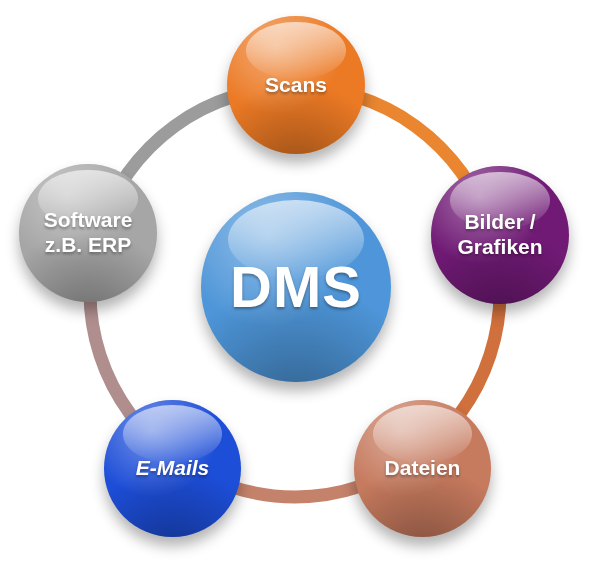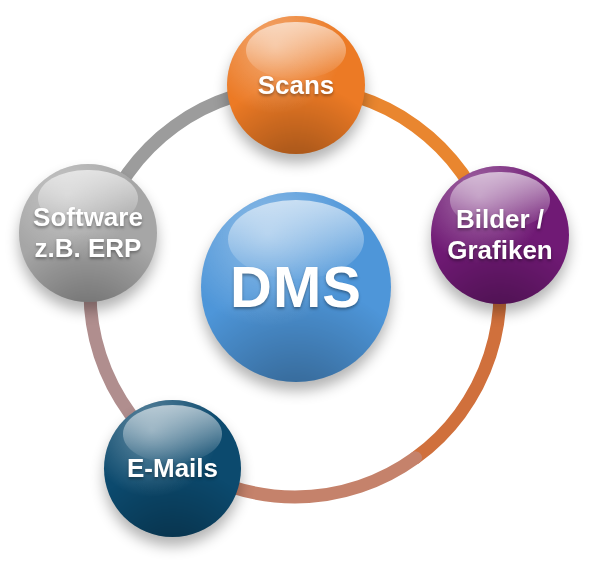--- a/index.html
+++ b/index.html
@@ -55,21 +55,21 @@
   .label {
     position: relative;
     z-index: 2;
     color: #ffffff;
     font-weight: bold;
     text-align: center;
     line-height: 1.18;
     text-shadow: 0 2px 3px rgba(0,0,0,0.35);
   }
   .satellite .label {
-    font-size: 26px;
+    font-size: 21px;
     max-width: 112px;
   }
   .node-scans    { left: 227px; top: 16px;  width: 138px; height: 138px; }
   .node-bilder   { left: 431px; top: 166px; width: 138px; height: 138px; }
   .node-dateien  { left: 354px; top: 400px; width: 137px; height: 137px; }
   .node-emails   { left: 104px; top: 400px; width: 137px; height: 137px; }
   .node-software { left: 19px;  top: 164px; width: 138px; height: 138px; align-items: center; }
   .node-center   { left: 201px; top: 192px; width: 190px; height: 190px; }
   .node-center .label {
     font-size: 58px;
@@ -95,22 +95,25 @@
   </div>
 
   <div class="node satellite node-scans" style="background-color: rgb(236, 122, 37);">
     <span class="label">Scans</span>
   </div>
 
   <div class="node satellite node-bilder" style="background-color: #701a75;">
     <span class="label">Bilder / Grafiken</span>
   </div>
 
+  <div class="node satellite node-dateien" style="background-color: rgb(198, 122, 94);">
+    <span class="label">Dateien</span>
+  </div>
 
-  <div class="node satellite node-emails" style="background-color: #0c4a6e;">
+  <div class="node satellite node-emails" style="background-color: #1d4ed8; font-style: italic;">
     <span class="label">E-Mails</span>
   </div>
 
   <div class="node satellite node-software" style="background-color: rgb(166, 166, 166);">
     <span class="label">Software z.B. ERP</span>
   </div>
 
 </div>
 
 </body></html>

